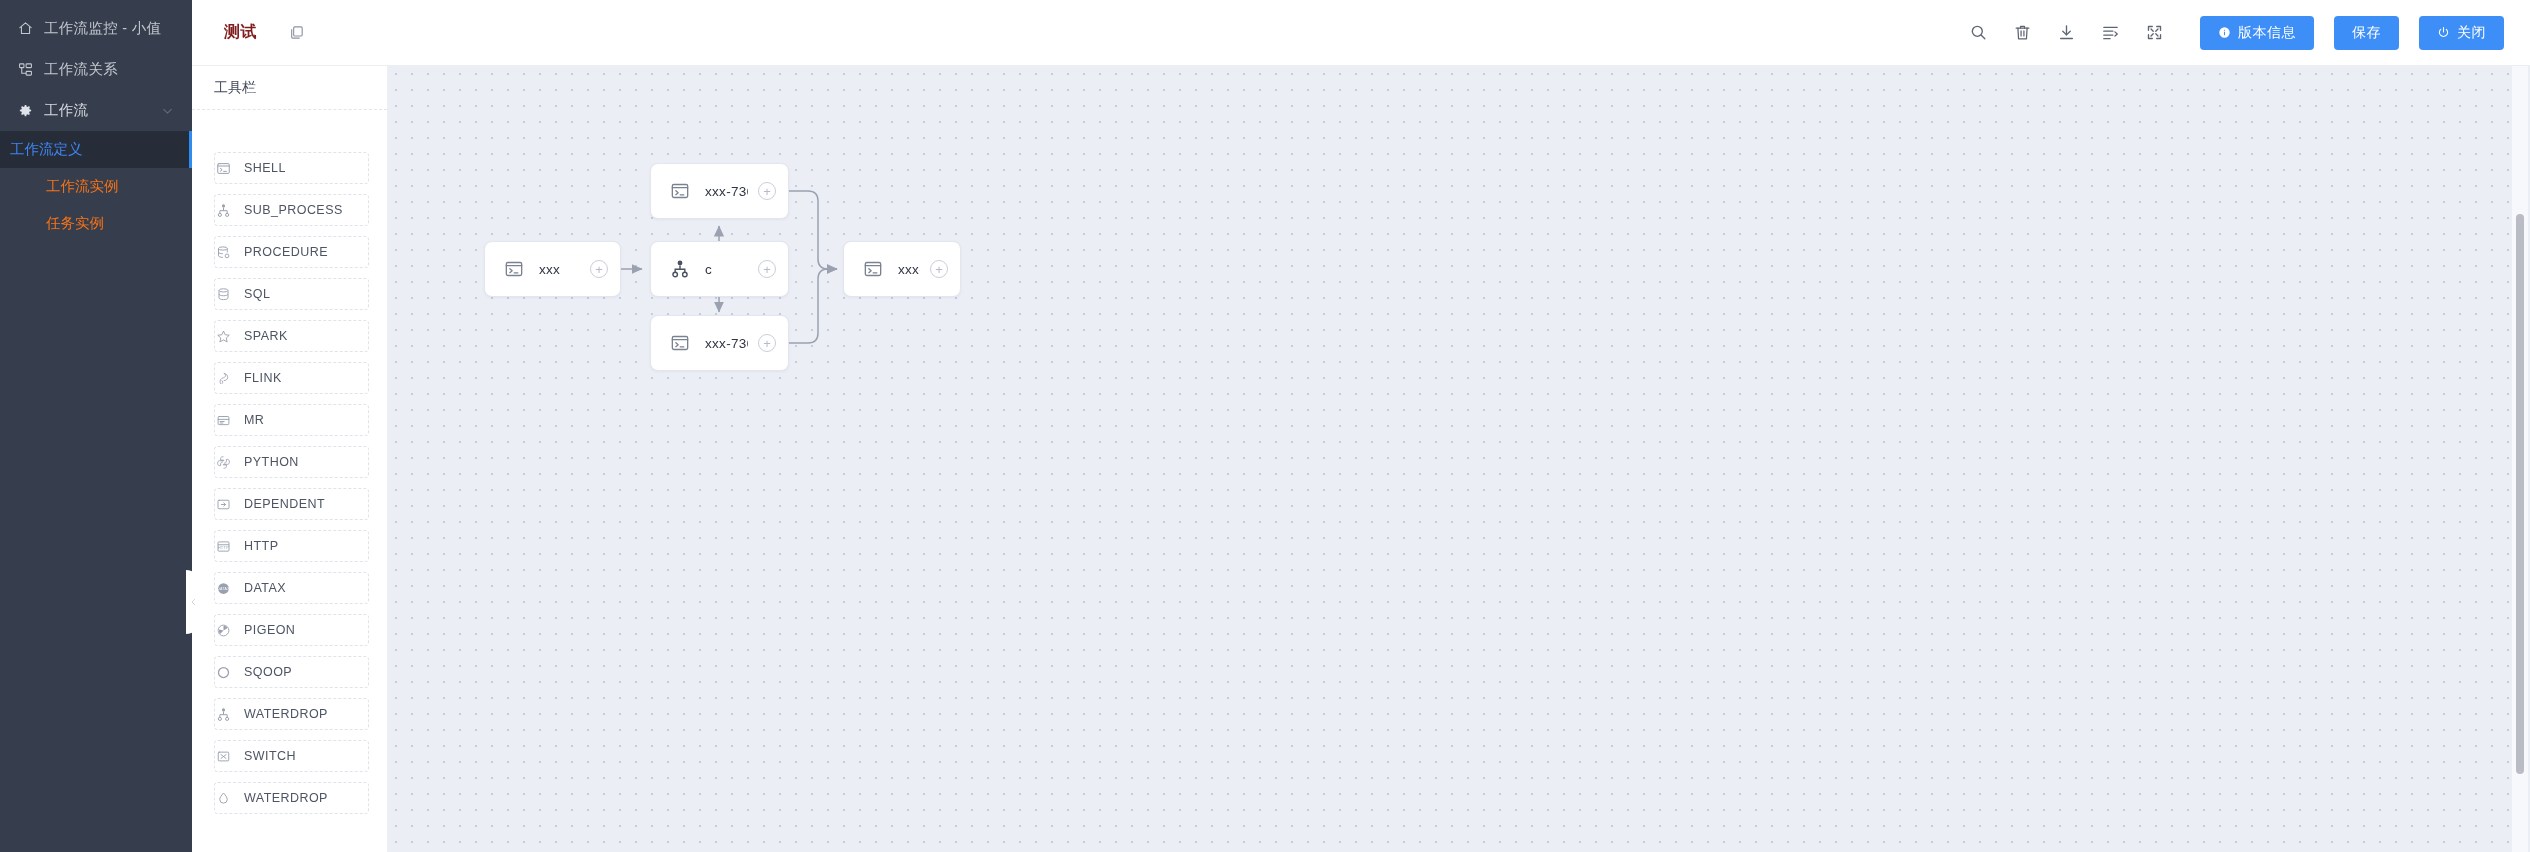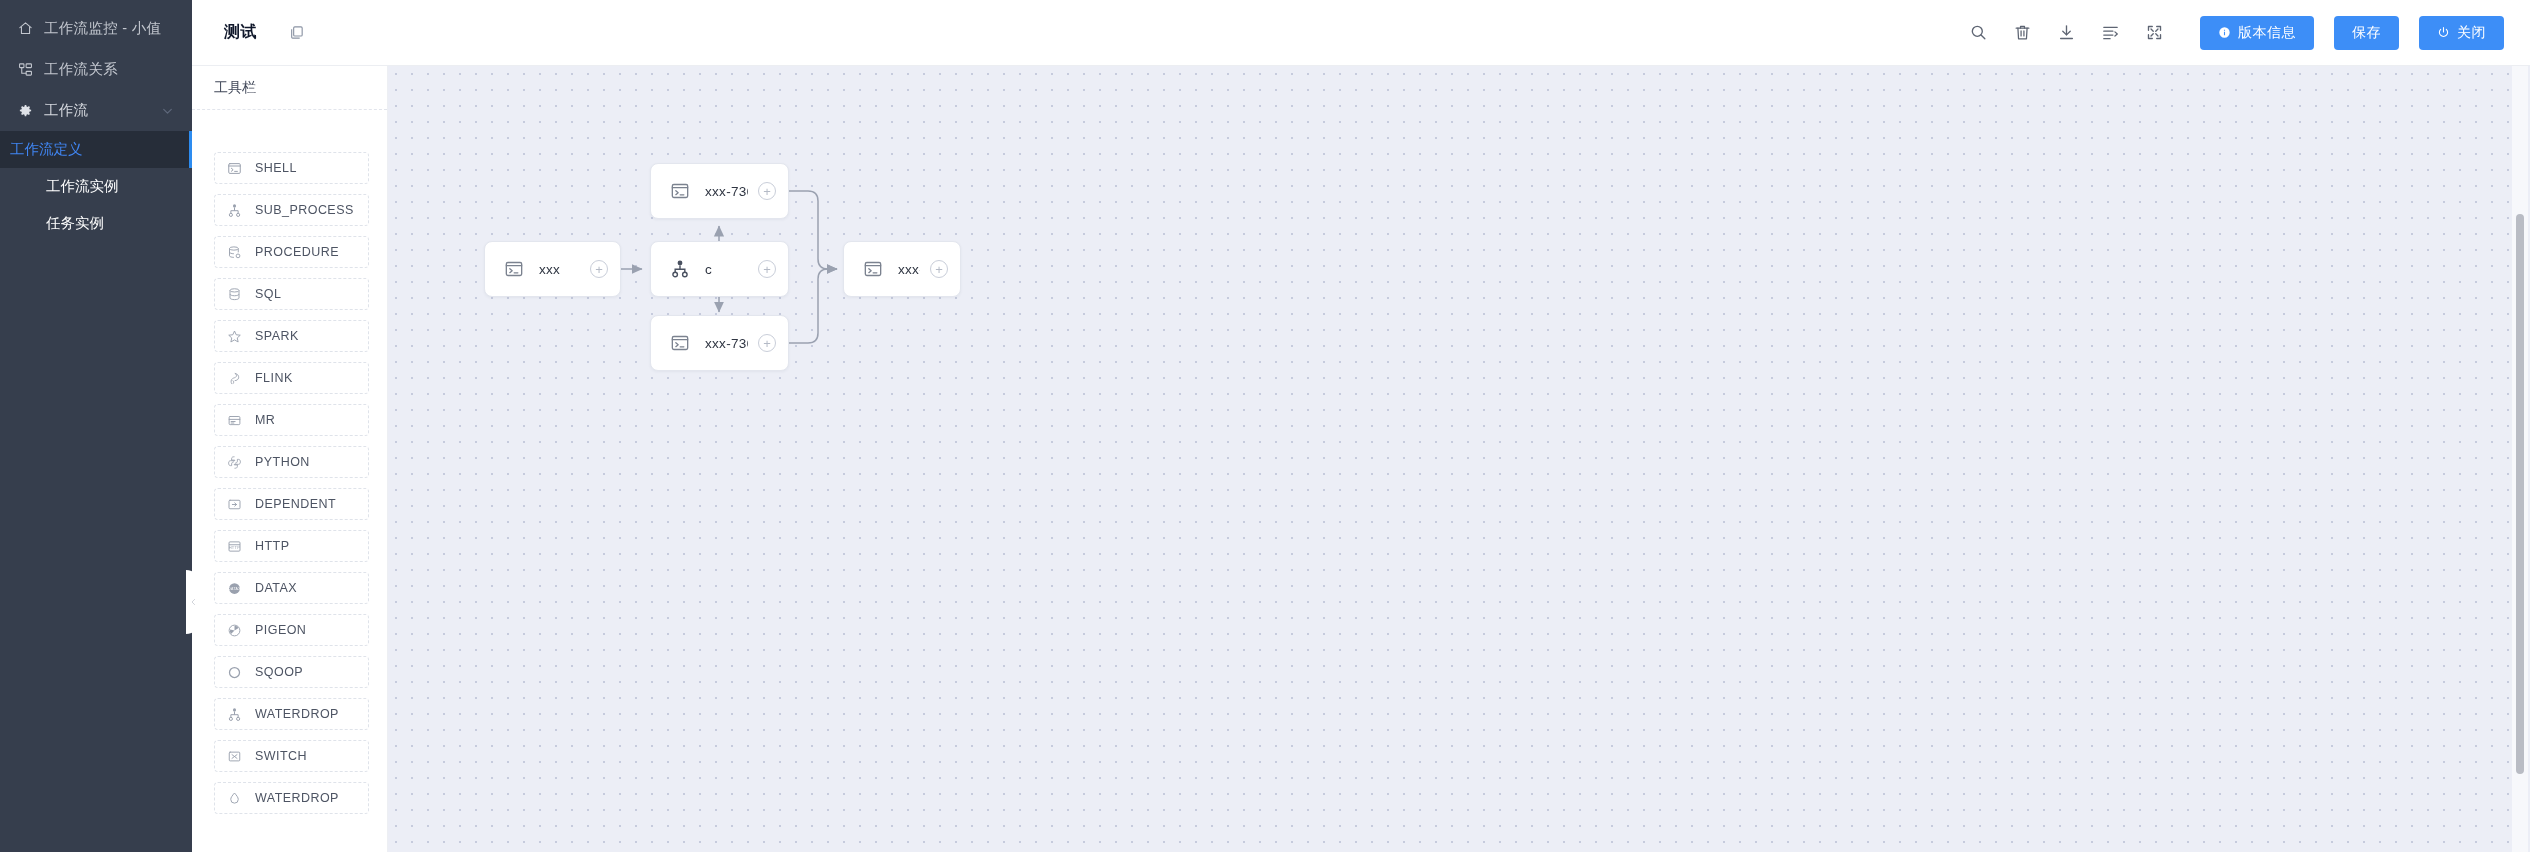--- a/index.html
+++ b/index.html
@@ -41,21 +41,21 @@
   .side-item .chev {
     position: absolute; right: 18px; top: 50%;
     transform: translateY(-50%);
     opacity: .55;
   }
   .sub-item {
     height: 37px;
     display: flex; align-items: center;
     padding-left: 46px;
     font-size: 14.5px;
-    color: #ffffff;
+    color: #f97316;
     cursor: pointer;
     position: relative;
   }
   .sub-item.active {
     background: #262d39;
     color: #4086f4;
     padding-left: 10px;
   }
   .sub-item.active::after {
     content: "";
@@ -89,21 +89,21 @@
     height: 66px;
     background: #ffffff;
     display: flex; align-items: center;
     padding: 0 26px 0 32px;
     border-bottom: 1px solid #eceef2;
     flex: 0 0 66px;
   }
   .doc-title {
     font-size: 16px;
     font-weight: bold;
-    color: #0f172a;
+    color: #7f1d1d;
     letter-spacing: .5px;
   }
   .copy-btn {
     margin-left: 26px;
     width: 26px; height: 26px;
     display: inline-flex; align-items: center; justify-content: center;
     cursor: pointer;
     color: #8a93a3;
   }
   .topbar-spacer { flex: 1; }
@@ -161,21 +161,20 @@
     flex: 1;
     padding: 10px 0 10px 0;
     overflow: hidden;
   }
   .palette-item {
     height: 32px;
     margin: 0 18px 10px 22px;
     border: 1px dashed #dfe3ea;
     border-radius: 4px;
     display: flex; align-items: center;
-    padding-left: 11px;
     font-size: 12.5px;
     color: #4d5463;
     letter-spacing: .45px;
     background: #fff;
     cursor: grab;
   }
   .palette-item .pic {
     width: 17px; height: 17px;
     margin-right: 12px;
     display: inline-flex; align-items: center; justify-content: center;

